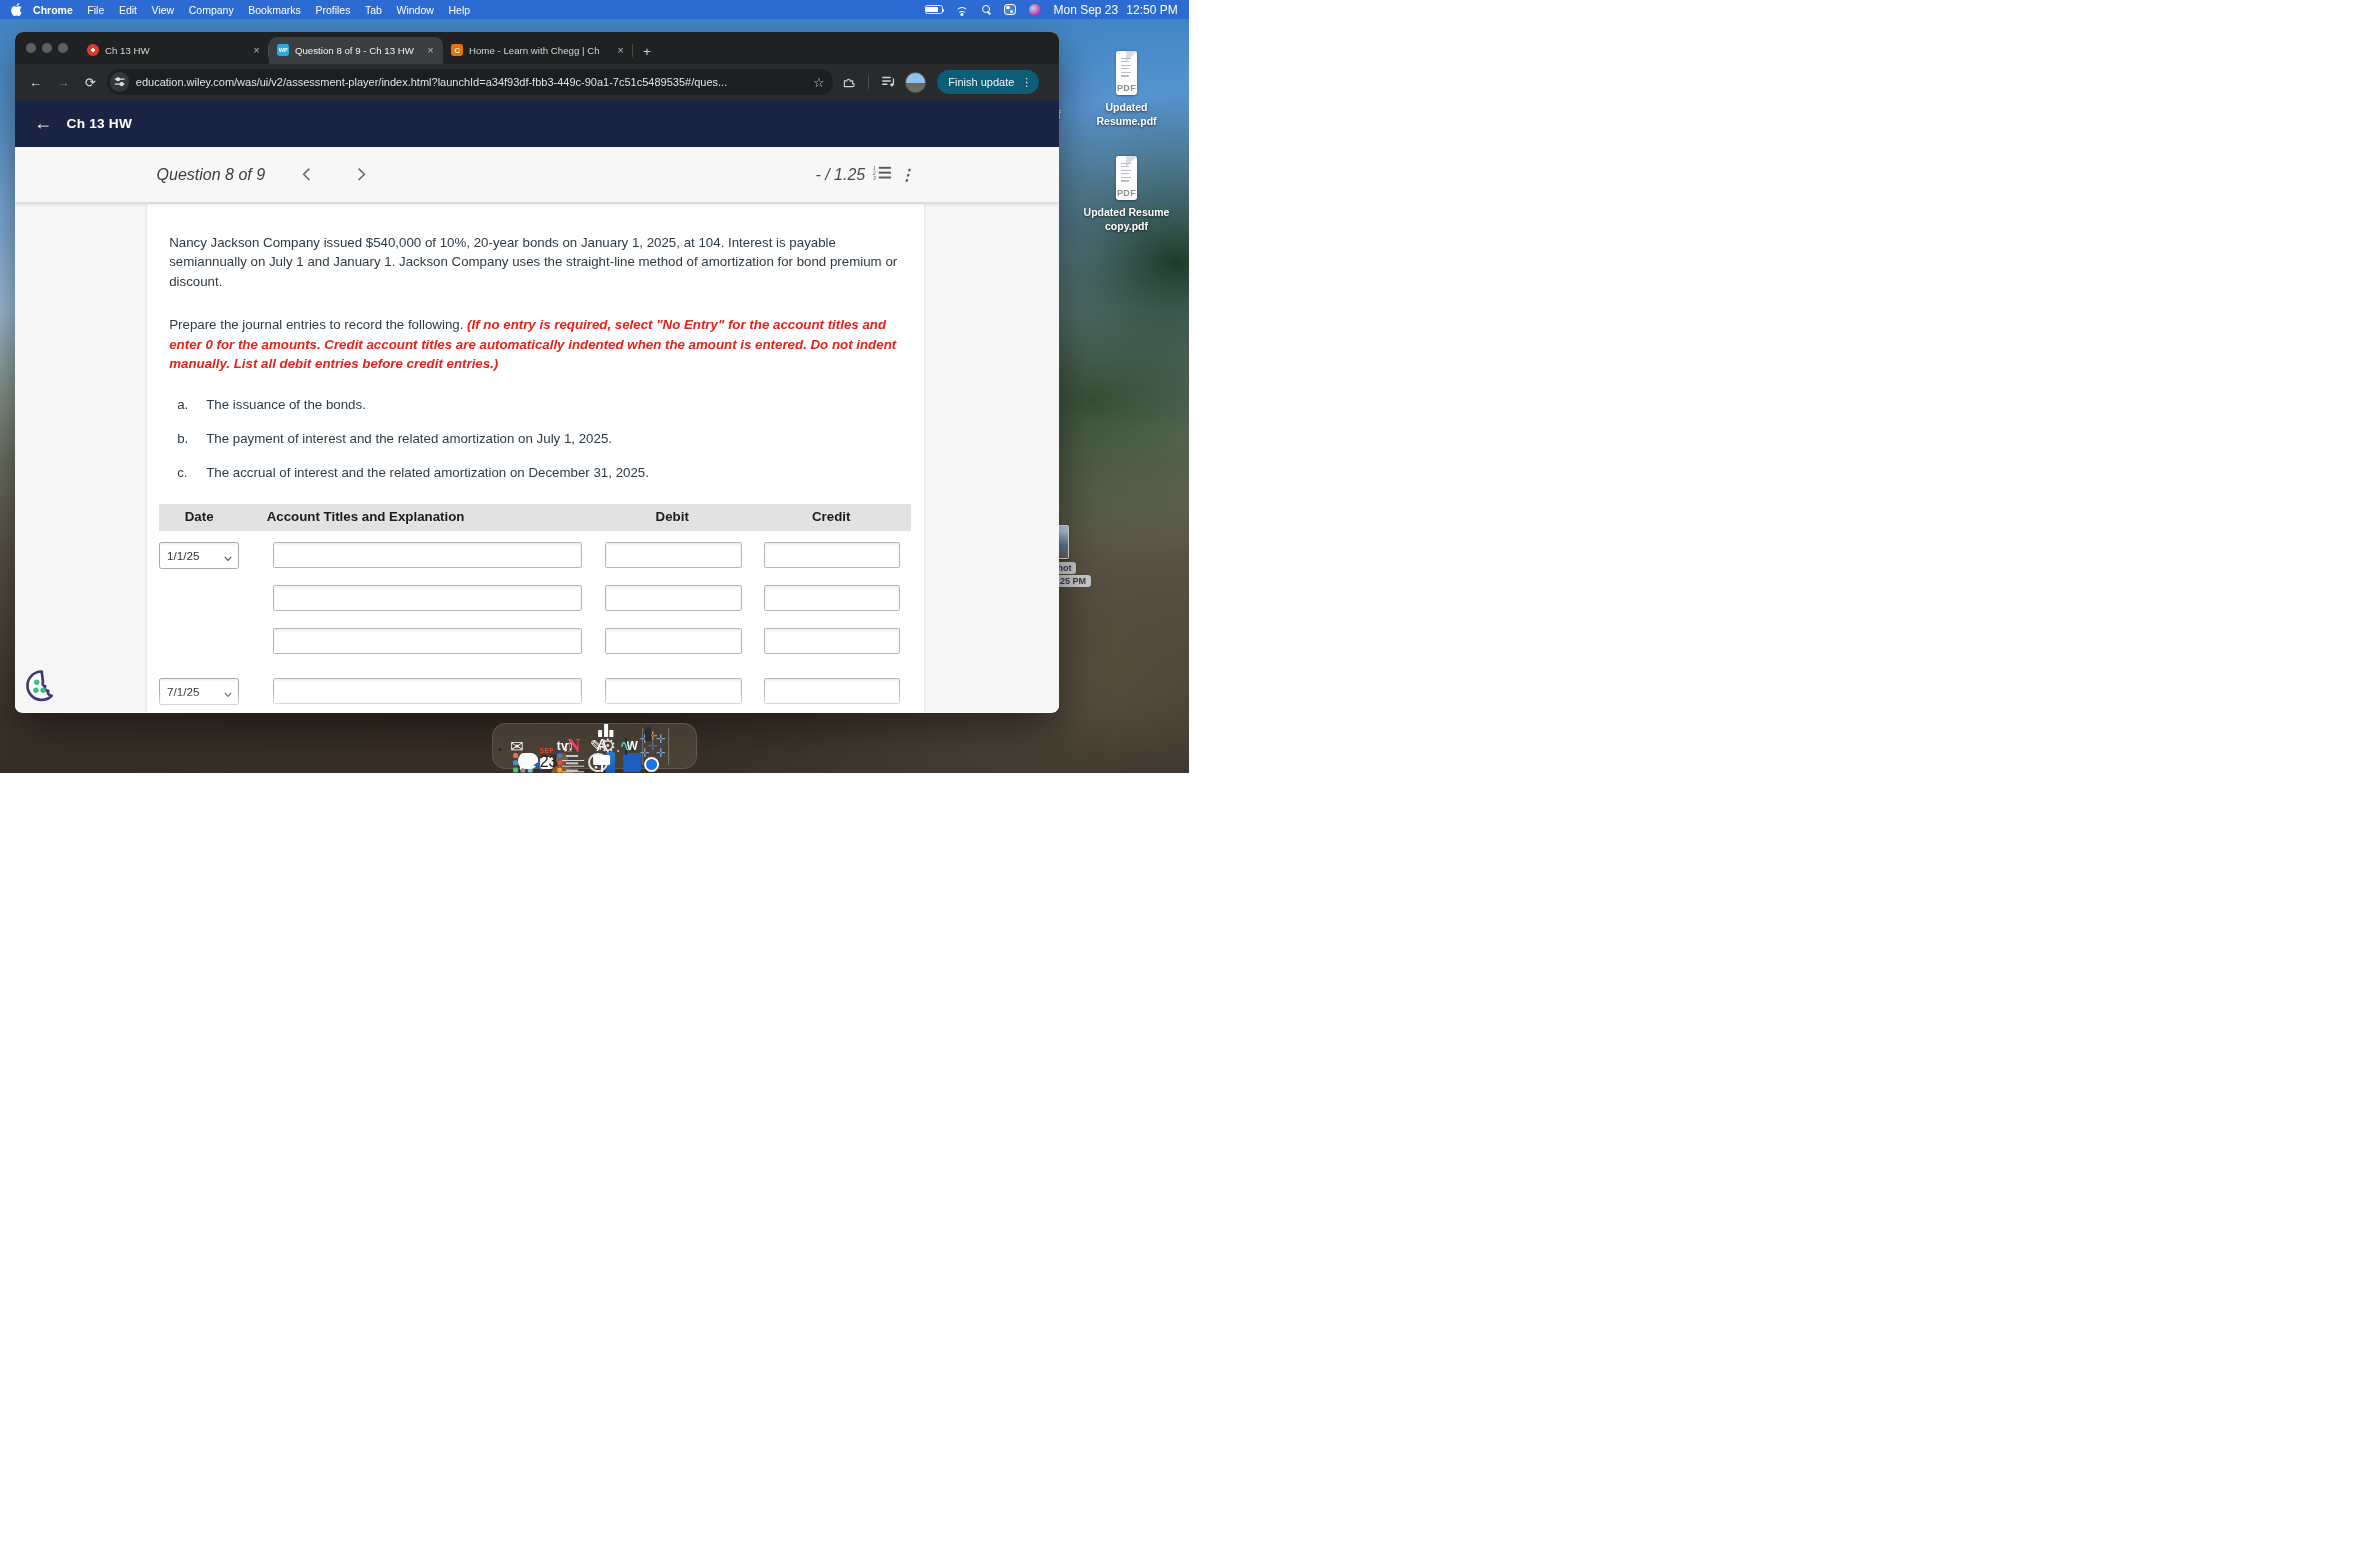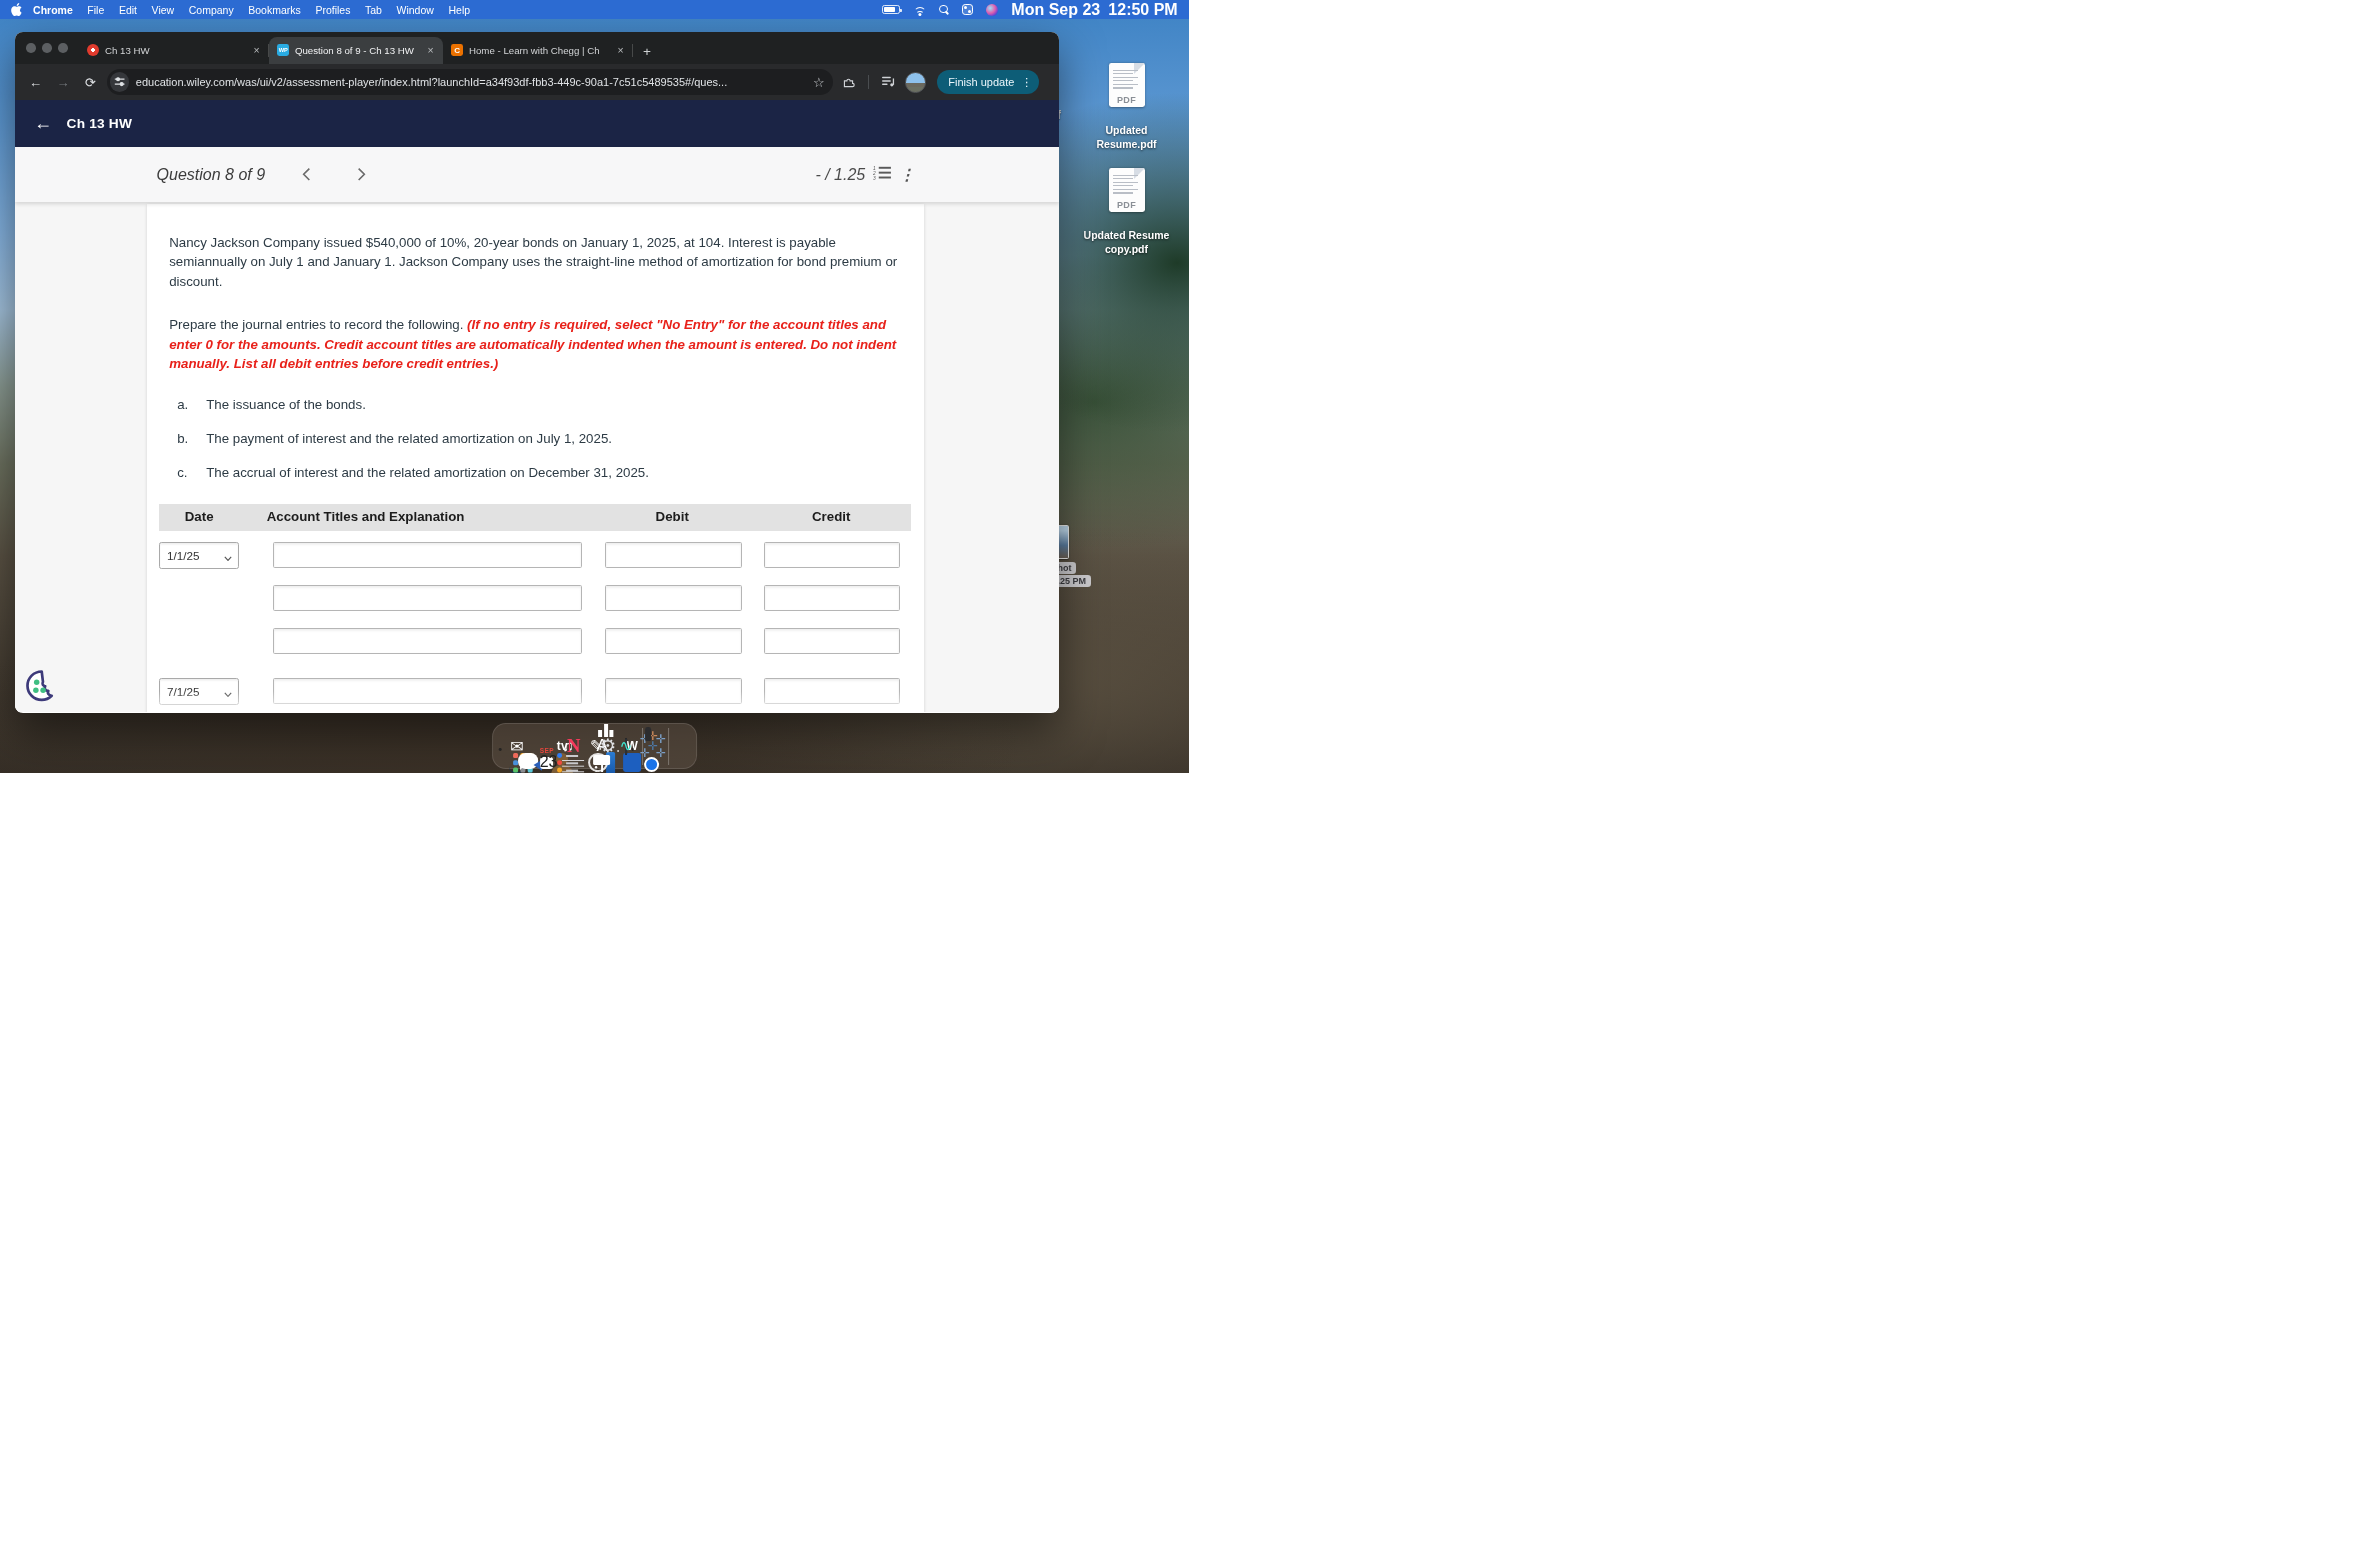--- a/index.html
+++ b/index.html
@@ -28,25 +28,25 @@
   .wifi i:nth-child(1){ width:13px; height:13px; bottom:-5.7px;}
   .wifi i:nth-child(2){ width:8px; height:8px; bottom:-4px;}
   .wifi i:nth-child(3){ width:3.2px; height:3.2px; bottom:-1.6px; background:#fff; border:0; border-radius:50%; }
   .spot { width:9.7px; height:9.7px; position:relative; }
   .spot::before { content:""; position:absolute; width:6.5px; height:6.5px; border:1.2px solid #fff; border-radius:50%; }
   .spot::after { content:""; position:absolute; left:6.5px; top:6.5px; width:1.5px; height:4px; background:#fff; transform:rotate(-45deg); border-radius:0.8px; }
   .cc { width:11.3px; height:10.5px; background:rgba(255,255,255,.15); border:1.1px solid #fff; border-radius:3.2px; position:relative; }
   .cc::before { content:""; position:absolute; left:1.2px; top:0.8px; width:3.2px; height:3.2px; background:#fff; border-radius:50%; }
   .cc::after { content:""; position:absolute; right:1.2px; bottom:0.8px; width:3.2px; height:3.2px; background:#fff; border-radius:50%; }
   .siri { width:12px; height:12px; border-radius:50%; background:radial-gradient(circle at 35% 35%, #9be0f7, #e05fae 45%, #4b3bd6 80%); }
-  .clock { font-size:16px;font-weight:bold; }
+  .clock { font-size:12px; }
 
   
   .desk-icon { position:absolute; width:113px; text-align:center; z-index:1; }
-  .pdf-thumb { width:36px; height:44px; margin:16px auto; background:#fdfdfd; border-radius:2.4px; position:relative;
+  .pdf-thumb { width:21px; height:44px; margin:4px auto; background:#fdfdfd; border-radius:2.4px; position:relative;
     box-shadow:0 0.8px 2.4px rgba(0,0,0,.35); overflow:hidden; }
   .pdf-thumb::before { content:""; position:absolute; right:0; top:0; border-style:solid; border-width:0 11.3px 11.3px 0; border-color:#9db6d8 transparent #d7dde5 transparent; transform:rotate(90deg); }
   .pdf-thumb .lines { position:absolute; left:4.9px; top:6.5px; right:6.5px; }
   .pdf-thumb .lines i { display:block; height:1.2px; background:#b9bec6; margin-bottom:2.4px; }
   .pdf-thumb .lines i:nth-child(2n){ width:80%; }
   .pdf-label-txt { position:absolute; bottom:2.4px; left:0; right:0; text-align:center; font-size:9px; font-weight:700; color:#8a8f96; letter-spacing:0.4px; }
   .desk-label { margin-top:4.9px; font-size:10.5px; font-weight:700; color:#fff; line-height:1.35;
     text-shadow:0 0.8px 2.4px rgba(0,0,0,.65); }
   .partial-f { position:absolute; left:1057px; top:108px; color:#cfd3d6; font-size:12px; font-weight:700; text-shadow:0 0.8px 1.6px rgba(0,0,0,.5); z-index:1; }
   .hidden-shot { position:absolute; left:1051px; top:525px; z-index:1;text-align:center; }

